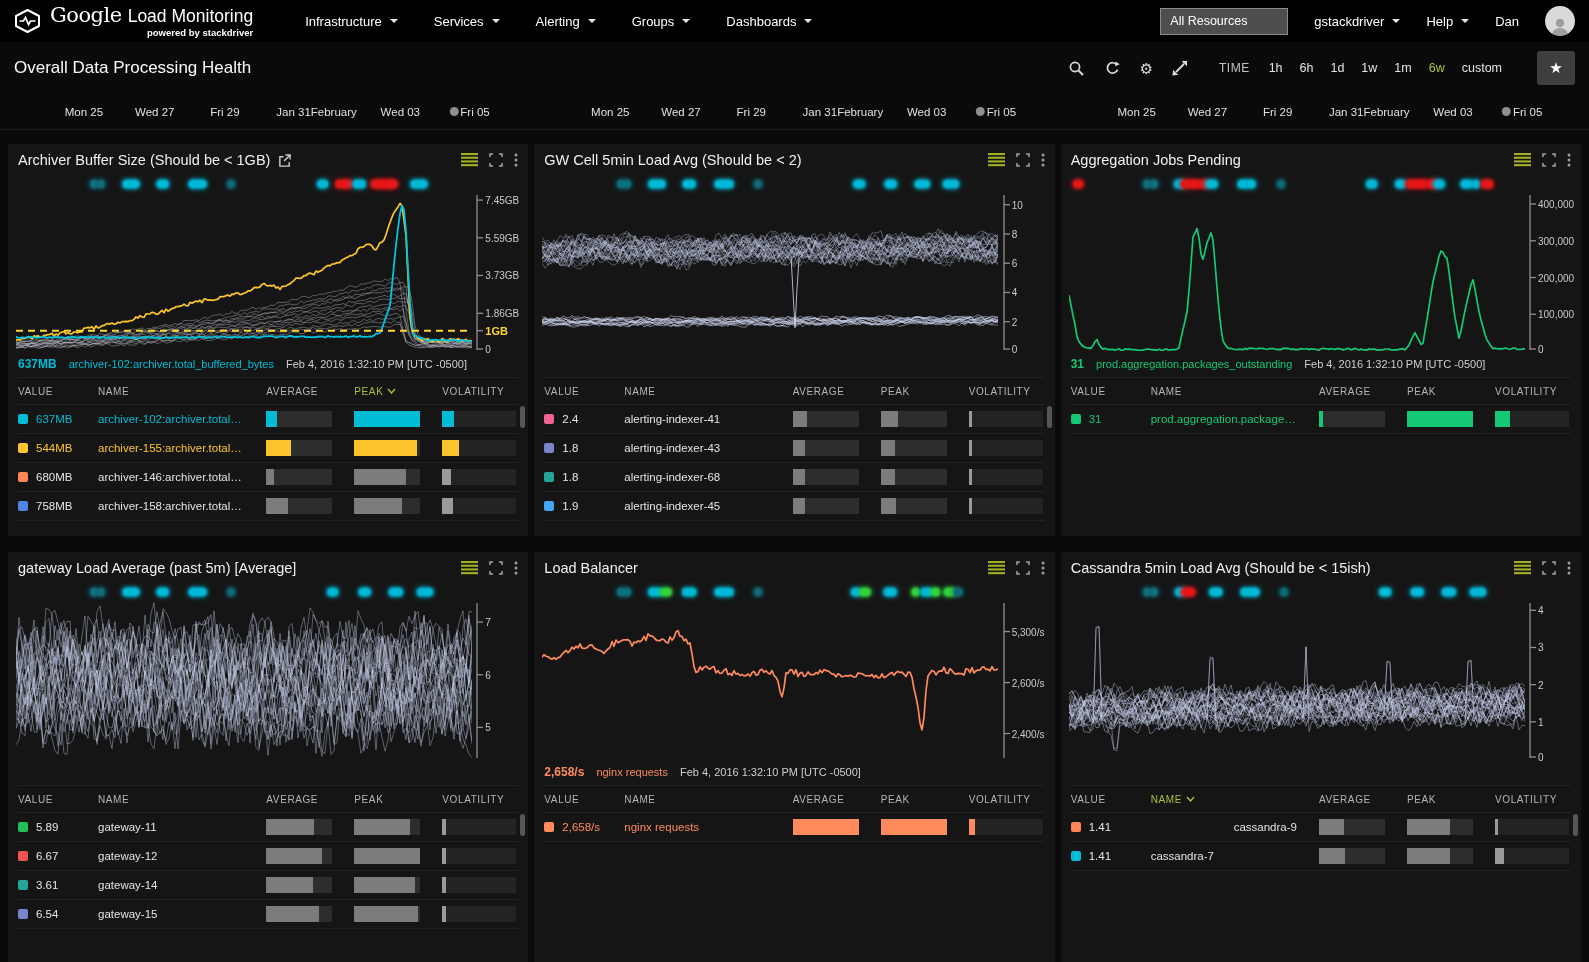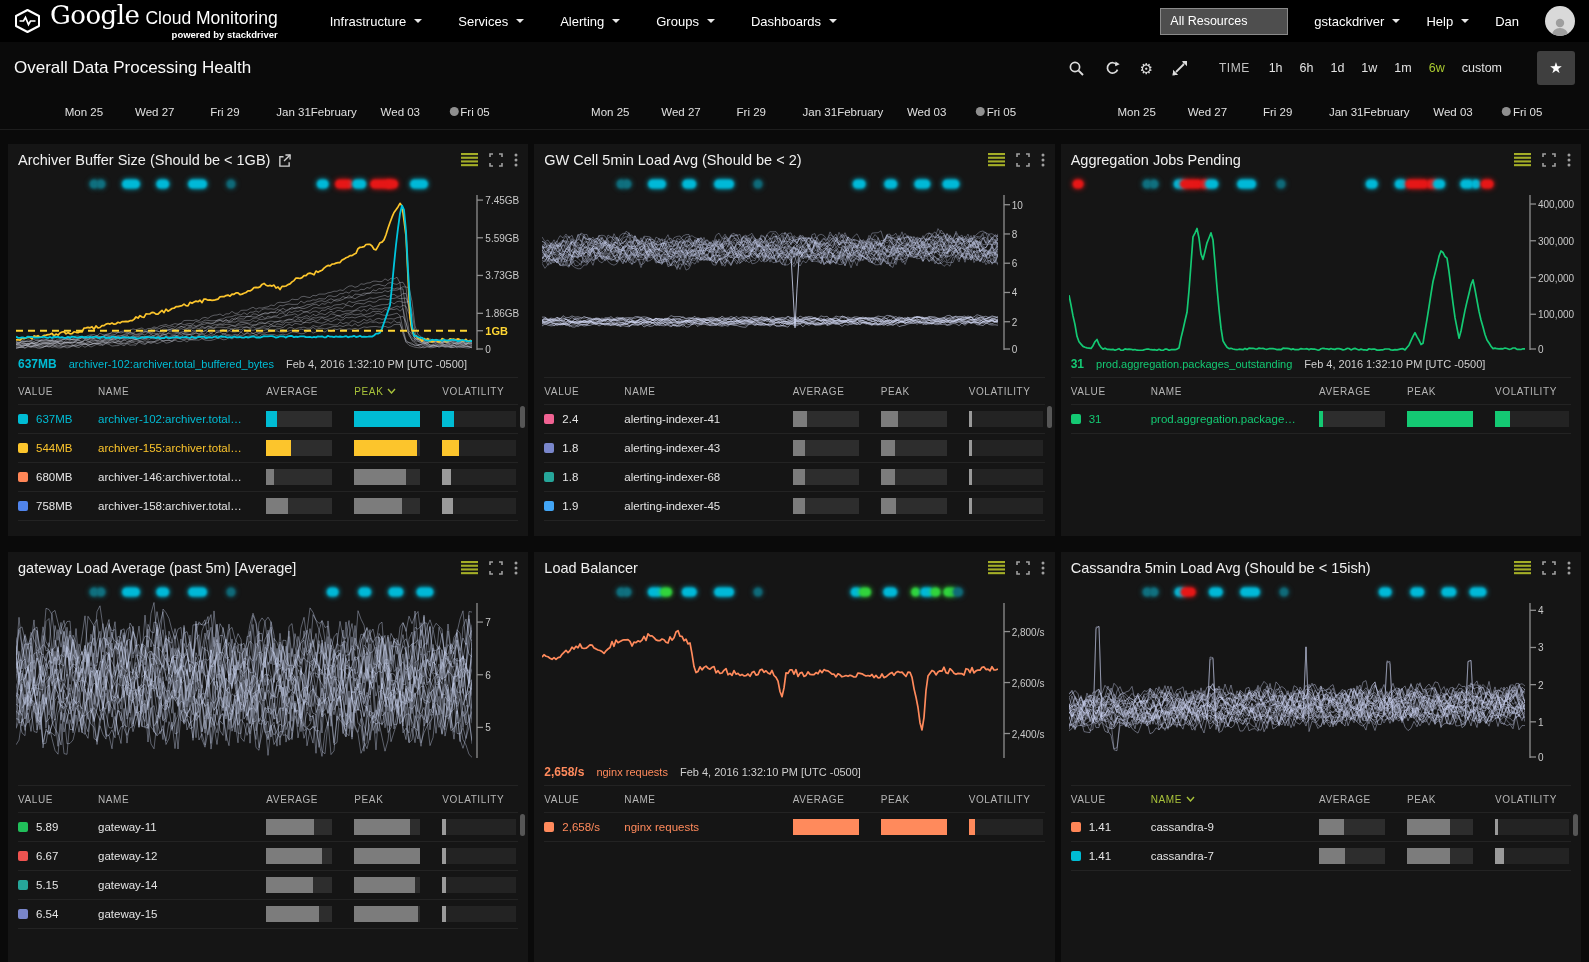--- a/index.html
+++ b/index.html
@@ -2,21 +2,21 @@
 <html><head>
 <meta charset="utf-8">
 <style>
 *{margin:0;padding:0;box-sizing:border-box}
 html,body{width:1589px;height:962px;overflow:hidden;background:#0a0a0a;color:#e8e8e8;font-family:"Liberation Sans",sans-serif}
 
 .navbar{height:42px;background:#000;display:flex;align-items:center;padding:0 14px}
 .logo{display:flex;align-items:center;gap:9px;cursor:pointer}
 .logo-text{display:flex;flex-direction:column}
 .logo-line{display:flex;align-items:baseline;gap:6px;line-height:1}
-.logo-g{font-family:"DejaVu Serif",serif;font-size:26px;color:#fff;letter-spacing:-.5px}
+.logo-g{font-family:"DejaVu Serif",serif;font-size:21px;color:#fff;letter-spacing:-.5px}
 .logo-p{font-weight:300;font-size:17.5px;color:#fff}
 .logo-sub{font-size:9.5px;font-weight:bold;color:#fff;text-align:right;margin-top:1px}
 .menu{display:flex;gap:36px;margin-left:52px}
 .menu-item{font-size:13px;color:#fff;display:flex;align-items:center;gap:8px;cursor:pointer}
 .caret{width:0;height:0;border-left:4px solid transparent;border-right:4px solid transparent;border-top:4.5px solid #e8e8e8}
 .nav-right{margin-left:auto;display:flex;align-items:center;gap:26px}
 .search{width:128px;height:27px;background:#4e4e4e;border:1px solid #8a8a8a;color:#fff;font-size:12.5px;display:flex;align-items:center;padding:0 9px;cursor:text}
 .avatar{width:30px;height:30px;border-radius:50%;background:#d9d9d9;overflow:hidden;display:flex;align-items:flex-end;justify-content:center;cursor:pointer}
 
 .titlebar{height:52px;display:flex;align-items:center;padding:0 14px}
@@ -70,21 +70,21 @@
 
 <nav class="navbar">
   <div class="logo">
     <svg width="27" height="24" viewBox="0 0 27 24">
       <polygon points="13.5,1 25,7 25,17 13.5,23 2,17 2,7" fill="#000" stroke="#fff" stroke-width="2" stroke-linejoin="round"></polygon>
       <polyline points="5.5,12 9.5,12 11.5,8.5 14.5,15.5 16.5,12 21.5,12" fill="none" stroke="#fff" stroke-width="1.7"></polyline>
     </svg>
     <div class="logo-text">
       <div class="logo-line">
         <span class="logo-g">Google</span>
-        <span class="logo-p">Cloud Monitoring</span>
+        <span class="logo-p">Load Monitoring</span>
       </div>
       <div class="logo-sub">powered by stackdriver</div>
     </div>
   </div>
   <div class="menu" id="nav-menus">
       <div class="menu-item">
         <span>Infrastructure</span>
         <span class="caret"></span>
       </div>
       <div class="menu-item">
@@ -818,21 +818,21 @@
           <div class="track">
             <div class="fill" style="width: 100%; background: rgb(124, 124, 124);"></div>
           </div>
           <div class="track vol">
             <div class="fill" style="width: 5%; background: rgb(154, 154, 154);"></div>
           </div>
         </div>
         <div class="trow">
           <div class="vcell">
             <span class="swatch" style="background: rgb(38, 166, 154);"></span>
-            <span style="color: rgb(230, 230, 230);">5.15</span>
+            <span style="color: rgb(230, 230, 230);">3.61</span>
           </div>
           <div class="namecell" style="color: rgb(227, 227, 227);">gateway-14</div>
           <div class="track">
             <div class="fill" style="width: 70%; background: rgb(124, 124, 124);"></div>
           </div>
           <div class="track">
             <div class="fill" style="width: 92%; background: rgb(124, 124, 124);"></div>
           </div>
           <div class="track vol">
             <div class="fill" style="width: 5%; background: rgb(154, 154, 154);"></div>
@@ -903,21 +903,21 @@
         <span class="edot" style="left: 89.3%; width: 13.5px; background: rgb(49, 212, 60); box-shadow: rgb(49, 212, 60) 0px 0px 5px;"></span>
         <span class="edot" style="left: 91.2%; width: 9.9px; background: rgb(15, 106, 121); box-shadow: rgb(15, 106, 121) 0px 0px 5px;"></span>
       </div>
       <div class="chartrow">
         <div class="plot">
           <svg width="456" height="158" viewBox="0 0 456 158">
             <polyline points="0,56.1 2,53.7 4,55.2 6,55.7 8,57.2 10,58.3 12,56.6 14,58.4 16,56.6 18,56.2 20,53.3 22,51.3 24,49.3 26,51.7 28,49.7 30,46.2 32,48.1 34,45.3 36,46.8 38,43.0 40,47.0 42,47.5 44,47.2 46,45.7 48,43.9 50,44.1 52,47.0 54,47.9 56,49.0 58,49.5 60,50.6 62,52.4 64,49.8 66,48.0 68,46.5 70,40.5 72,45.3 74,39.0 76,41.7 78,40.5 80,39.4 82,38.8 84,38.8 86,38.7 88,40.3 90,45.0 92,41.1 94,41.7 96,39.8 98,40.8 100,39.2 102,35.4 104,39.4 106,32.8 108,34.8 110,34.9 112,36.6 114,38.9 116,39.6 118,39.7 120,38.0 122,38.8 124,41.2 126,42.0 128,35.9 130,39.1 132,36.8 134,31.0 136,29.6 138,35.2 140,35.3 142,39.7 144,38.2 146,42.9 148,42.0 150,52.8 152,65.6 154,71.6 156,70.4 158,65.8 160,68.9 162,66.4 164,65.1 166,67.2 168,68.2 170,66.3 172,65.6 174,71.8 176,69.7 178,72.5 180,72.0 182,69.3 184,67.6 186,73.8 188,72.4 190,74.4 192,69.6 194,73.2 196,72.4 198,74.5 200,73.4 202,74.9 204,74.7 206,73.0 208,75.3 210,71.6 212,70.4 214,74.1 216,73.7 218,69.1 220,68.3 222,71.3 224,69.8 226,72.0 228,73.1 230,69.5 232,74.5 234,76.4 236,80.1 238,90.5 240,95.7 242,86.9 244,71.9 246,72.3 248,68.8 250,68.9 252,73.1 254,68.7 256,75.5 258,72.1 260,71.4 262,75.4 264,74.4 266,70.9 268,73.4 270,73.7 272,73.6 274,71.6 276,72.8 278,69.2 280,71.7 282,68.6 284,69.7 286,69.9 288,71.4 290,73.2 292,73.2 294,75.9 296,72.8 298,73.8 300,75.8 302,75.2 304,74.5 306,75.3 308,74.2 310,74.9 312,76.0 314,75.9 316,72.0 318,72.4 320,72.8 322,74.0 324,75.0 326,74.5 328,75.1 330,73.5 332,76.6 334,74.4 336,76.8 338,76.6 340,73.0 342,76.6 344,75.8 346,74.1 348,72.5 350,71.4 352,74.2 354,71.6 356,70.4 358,71.5 360,71.1 362,73.4 364,75.5 366,71.1 368,71.3 370,76.4 372,87.6 374,96.2 376,106.5 378,121.7 380,128.9 382,116.3 384,89.5 386,75.0 388,72.2 390,69.4 392,70.5 394,73.9 396,71.0 398,69.8 400,70.1 402,66.2 404,71.6 406,72.5 408,67.7 410,69.6 412,72.2 414,73.3 416,72.4 418,72.7 420,72.7 422,74.0 424,67.7 426,68.2 428,71.7 430,66.6 432,71.9 434,69.9 436,69.0 438,69.2 440,66.3 442,65.9 444,68.6 446,68.2 448,69.9 450,65.7 452,69.0 454,68.8 456,68.1 " fill="none" stroke="#ff8a5c" stroke-width="1.7" stroke-linejoin="round"></polyline>
           </svg>
         </div>
         <div class="yaxis">
-          <span class="ytick" style="top: 30.5806px;">2,800/s</span>
+          <span class="ytick" style="top: 30.5806px;">5,300/s</span>
           <span class="ytick" style="top: 81.5484px;">2,600/s</span>
           <span class="ytick" style="top: 132.516px;">2,400/s</span>
           <svg width="12" height="158" viewBox="0 0 12 158" style="position: absolute; left: 0px; top: 0px;">
             <line x1="5" x2="5" y1="2" y2="157" stroke="#8f8f8f" stroke-width="1.3"></line>
             <line x1="5" x2="11" y1="30.580645161290334" y2="30.580645161290334" stroke="#8f8f8f" stroke-width="1.3"></line>
             <line x1="5" x2="11" y1="81.54838709677419" y2="81.54838709677419" stroke="#8f8f8f" stroke-width="1.3"></line>
             <line x1="5" x2="11" y1="132.51612903225805" y2="132.51612903225805" stroke="#8f8f8f" stroke-width="1.3"></line>
           </svg>
         </div>
       </div>
@@ -1059,21 +1059,21 @@
           </div>
           <div><span>AVERAGE</span></div>
           <div><span>PEAK</span></div>
           <div><span>VOLATILITY</span></div>
         </div>
         <div class="trow">
           <div class="vcell">
             <span class="swatch" style="background: rgb(255, 134, 87);"></span>
             <span style="color: rgb(230, 230, 230);">1.41</span>
           </div>
-          <div class="namecell" style="color: rgb(227, 227, 227);">cassandra-9</div>
+          <div class="namecell" style="color: rgb(227, 227, 227); text-align: right;">cassandra-9</div>
           <div class="track">
             <div class="fill" style="width: 38%; background: rgb(124, 124, 124);"></div>
           </div>
           <div class="track">
             <div class="fill" style="width: 65%; background: rgb(124, 124, 124);"></div>
           </div>
           <div class="track vol">
             <div class="fill" style="width: 4%; background: rgb(154, 154, 154);"></div>
           </div>
         </div>

